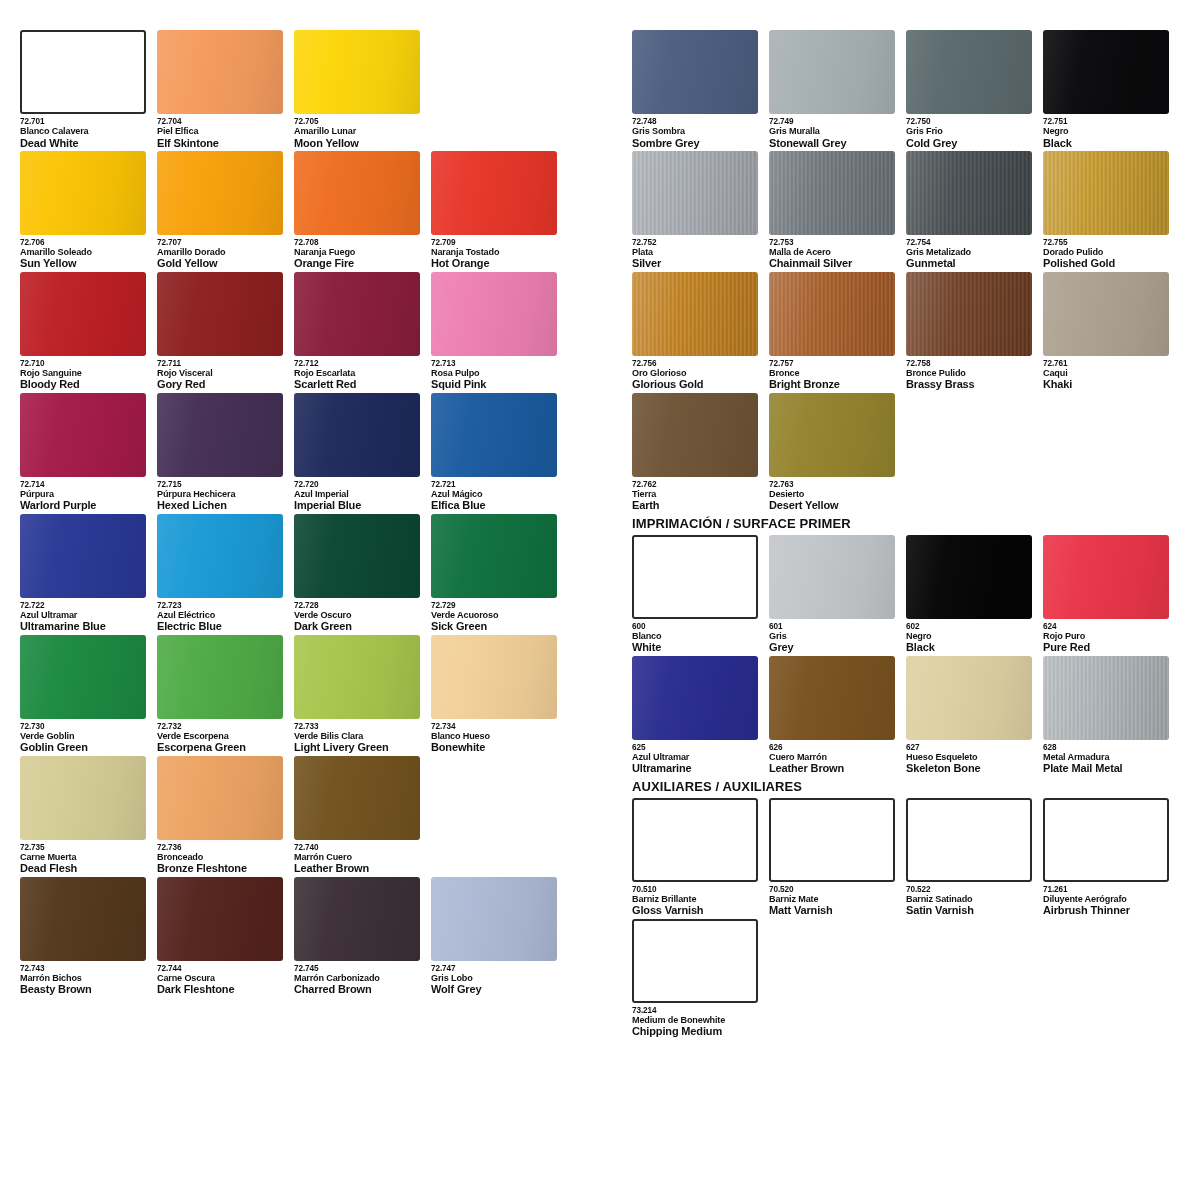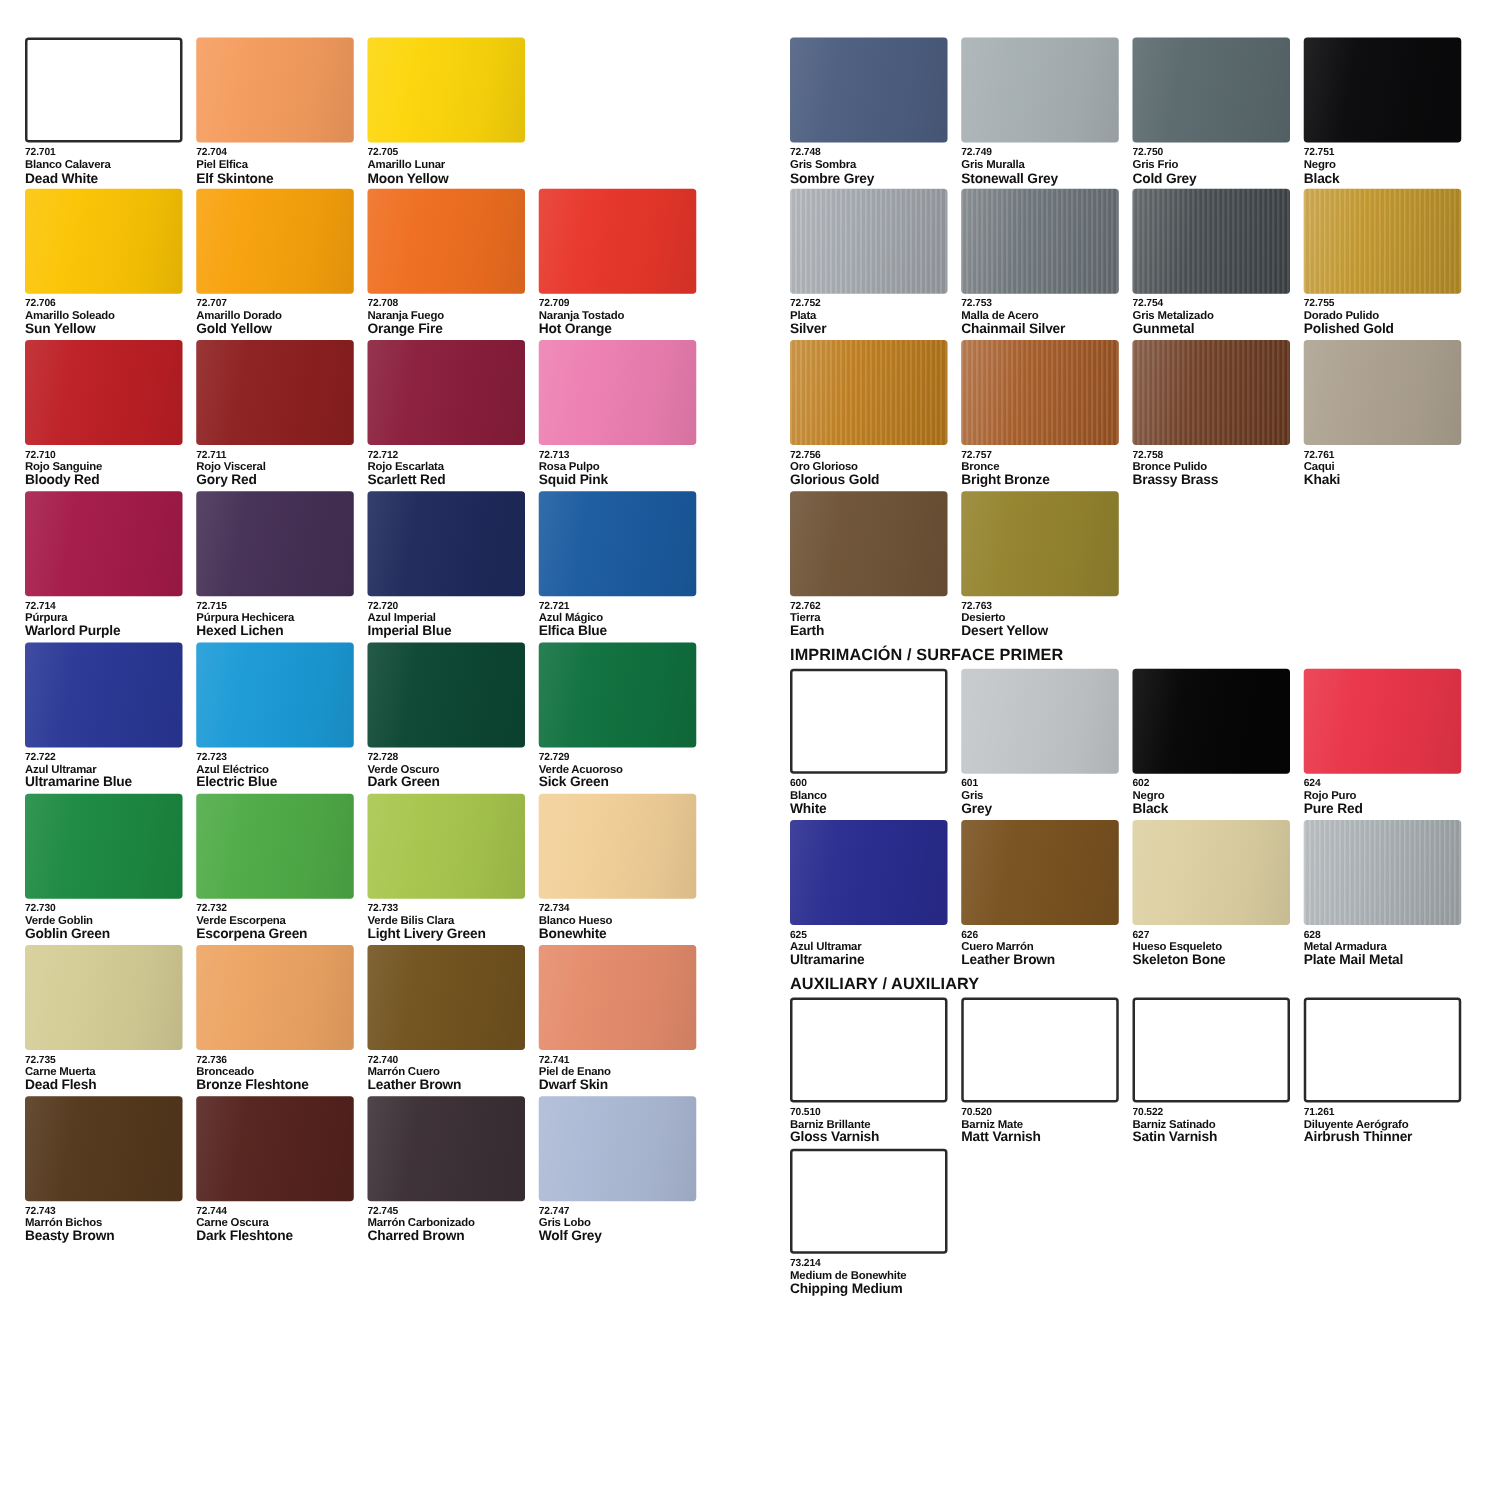--- a/index.html
+++ b/index.html
@@ -357,30 +357,20 @@
         <div class="cell">
           <div class="swatch" style="background: rgb(114, 83, 31);">
             <div class="sheen"></div>
           </div>
           <div class="labels">
             <div class="code">72.740</div>
             <div class="name-es">Marrón Cuero</div>
             <div class="name-en">Leather Brown</div>
           </div>
         </div>
-        <div class="cell">
-          <div class="swatch" style="background: rgb(229, 140, 108);">
-            <div class="sheen"></div>
-          </div>
-          <div class="labels">
-            <div class="code">72.741</div>
-            <div class="name-es">Piel de Enano</div>
-            <div class="name-en">Dwarf Skin</div>
-          </div>
-        </div>
       </div>
       <div class="grid-row">
         <div class="cell">
           <div class="swatch" style="background: rgb(84, 56, 28);">
             <div class="sheen"></div>
           </div>
           <div class="labels">
             <div class="code">72.743</div>
             <div class="name-es">Marrón Bichos</div>
             <div class="name-en">Beasty Brown</div>
@@ -645,21 +635,21 @@
           <div class="swatch metal" style="background: rgb(176, 182, 186);">
             <div class="sheen"></div>
           </div>
           <div class="labels">
             <div class="code">628</div>
             <div class="name-es">Metal Armadura</div>
             <div class="name-en">Plate Mail Metal</div>
           </div>
         </div>
       </div>
-      <div class="section-header">AUXILIARY / AUXILIARY</div>
+      <div class="section-header">AUXILIARES / AUXILIARES</div>
       <div class="grid-row">
         <div class="cell">
           <div class="swatch outline"></div>
           <div class="labels">
             <div class="code">70.510</div>
             <div class="name-es">Barniz Brillante</div>
             <div class="name-en">Gloss Varnish</div>
           </div>
         </div>
         <div class="cell">

